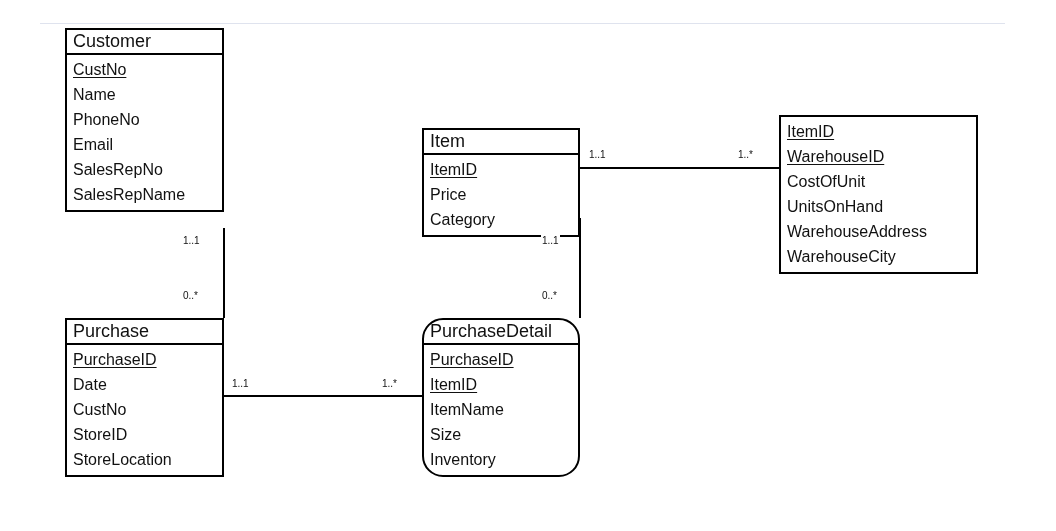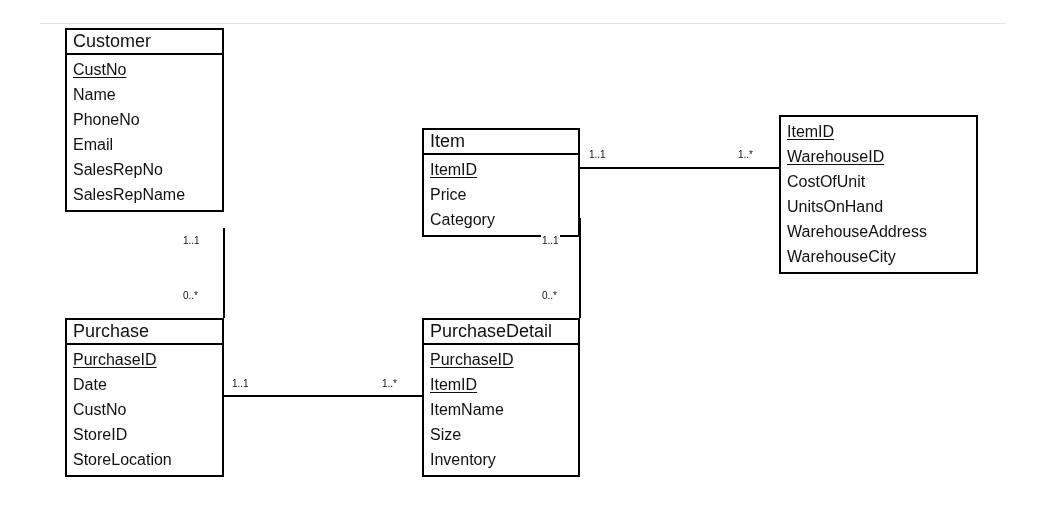--- a/index.html
+++ b/index.html
@@ -145,21 +145,21 @@
     <div class="entity-title">Purchase</div>
     <div class="entity-attrs">
       <div class="attr pk">PurchaseID</div>
       <div class="attr">Date</div>
       <div class="attr">CustNo</div>
       <div class="attr">StoreID</div>
       <div class="attr">StoreLocation</div>
     </div>
   </div>
 
-  <div class="entity" style="left:422px; top:318px; width:158px;">
+  <div class="entity" style="left:422px; top:318px; width:158px;border-radius:21px;">
     <div class="entity-title">PurchaseDetail</div>
     <div class="entity-attrs">
       <div class="attr pk">PurchaseID</div>
       <div class="attr pk">ItemID</div>
       <div class="attr">ItemName</div>
       <div class="attr">Size</div>
       <div class="attr">Inventory</div>
     </div>
   </div>
 

